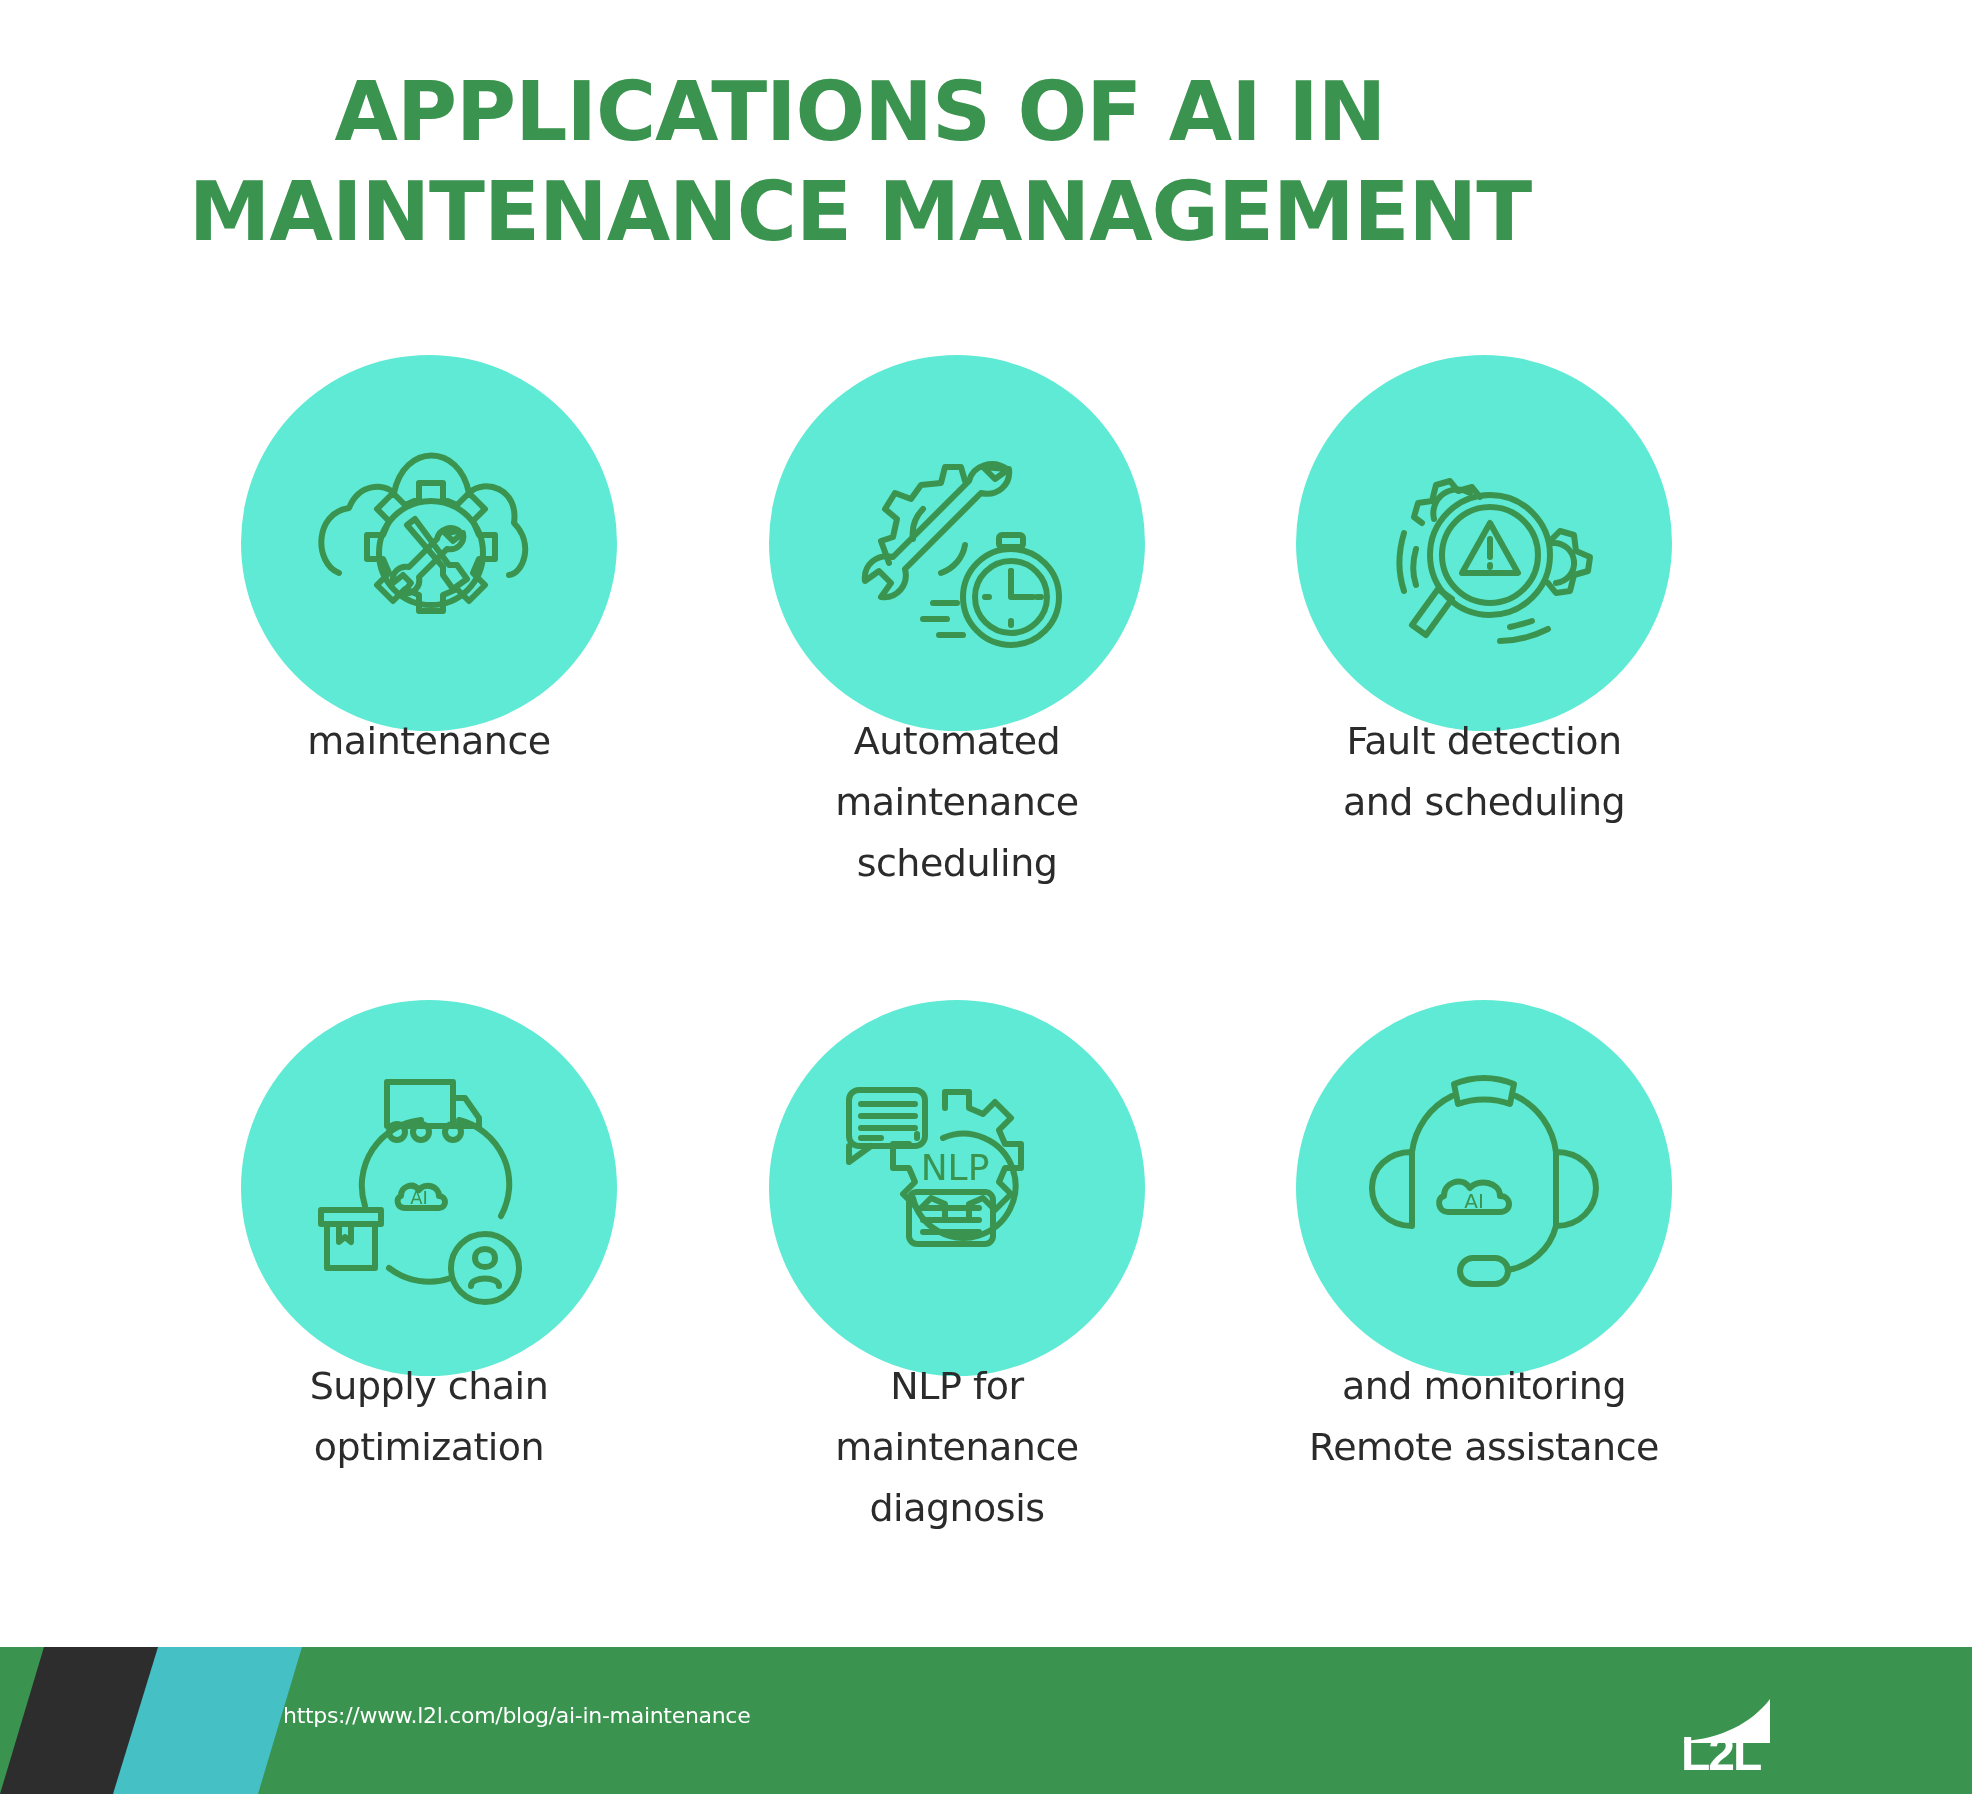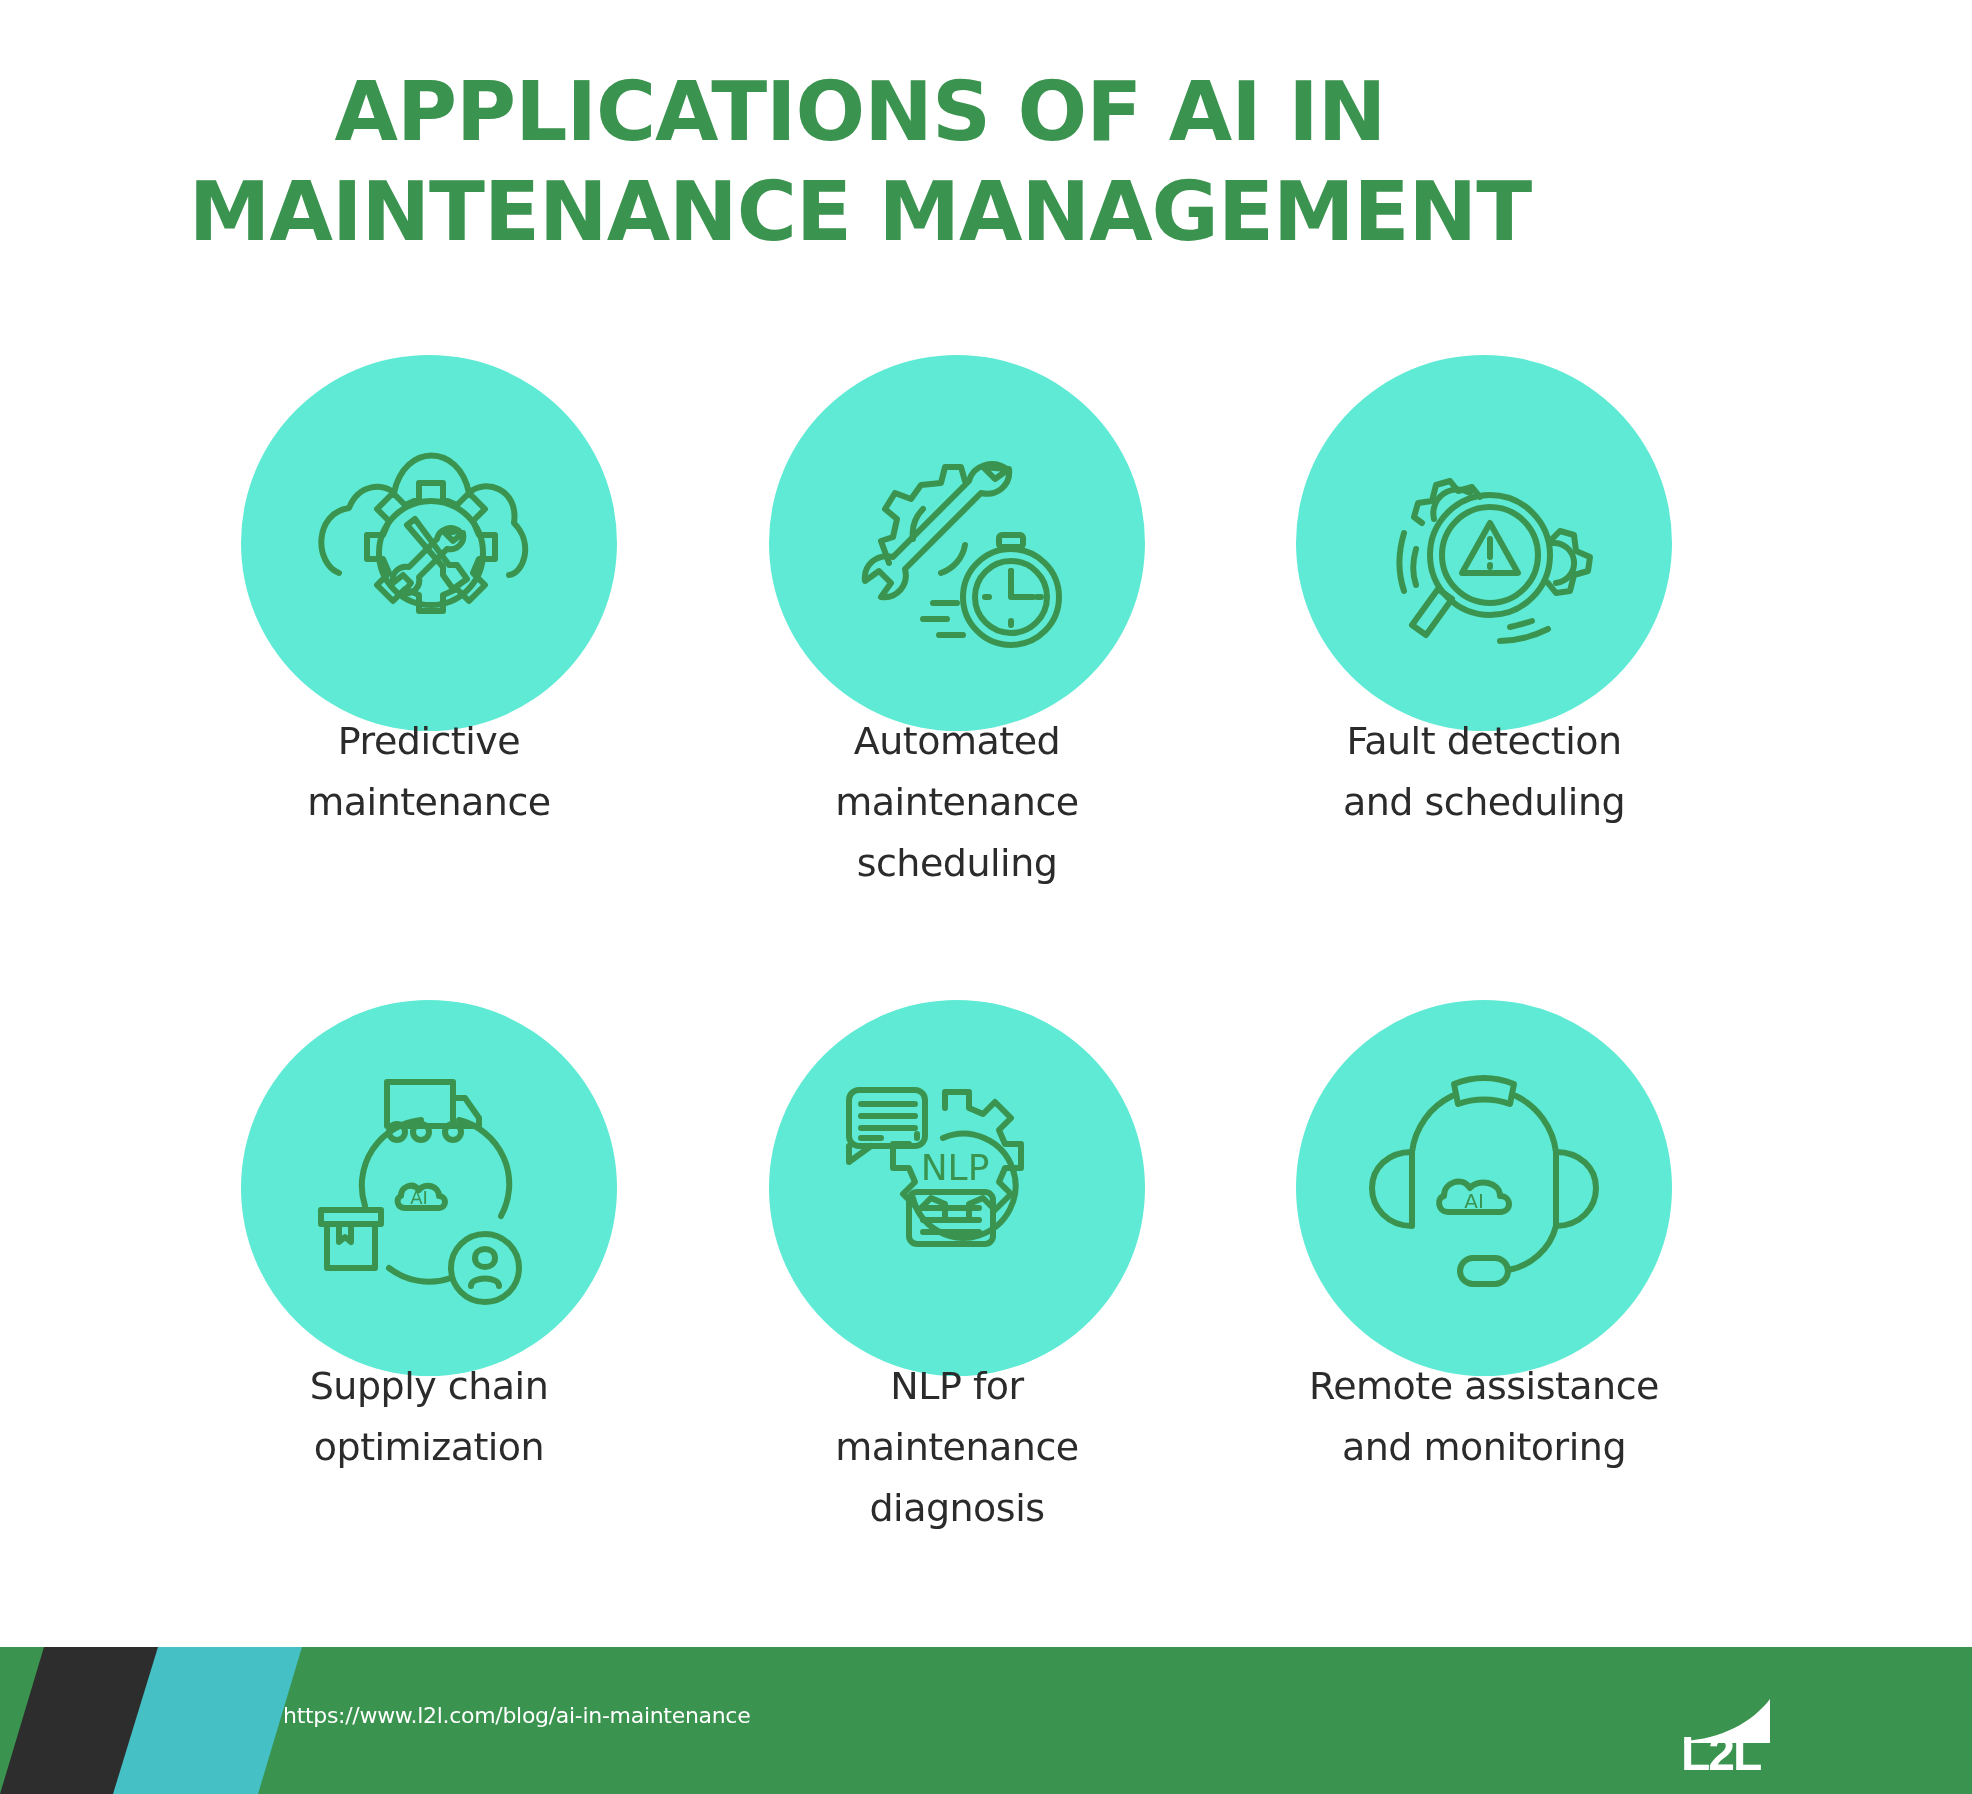--- a/index.html
+++ b/index.html
@@ -29,21 +29,20 @@
   <div class="circle">
     <svg viewBox="0 0 240 240" fill="none" stroke="#3a944f" stroke-width="6" stroke-linejoin="round" stroke-linecap="round">
       <path d="M30 150 C5 140 5 90 40 85 C50 60 75 60 85 70 C95 20 150 20 160 70 C175 55 210 65 205 100 C225 120 215 150 200 152"></path>
       <path d="M110 60 h24 v16 l14 6 12-12 16 16-12 12 6 14 h16 v24 h-16 l-6 14 12 12-16 16-12-12-14 6 v16 h-24 v-16 l-14-6-12 12-16-16 12-12-6-14 h-16 v-24 h16 l6-14-12-12 16-16 12 12 14-6z"></path>
       <circle cx="122" cy="130" r="52"></circle>
       <path d="M98 102 l8-6 34 46 8 0 10 14 -14 10 -10-14 0-8z"></path>
       <path d="M150 108 c-8-6 -20-2 -22 8 l-28 28 c-10 -2 -18 6 -16 16 l10-8 8 8 -8 10 c10 2 18-6 16-16 l28-28 c10 2 18-6 16-16 l-10 8 -8-8z"></path>
     </svg>
   </div>
   <div class="label">
-    <div>Predictive</div>
     <div>maintenance</div>
   </div>
 </div>
 
 <div class="card" style="left:769px; top:355px;">
   <div class="circle">
     <svg viewBox="0 0 240 240" fill="none" stroke="#3a944f" stroke-width="6" stroke-linejoin="round" stroke-linecap="round">
       <path d="M52 140 l-8-22 12-4 4-18 -12-10 10-16 16 6 10-14 20-2 4-16 16 0 4 14"></path>
       <path d="M170 46 c-14-10 -34-4 -38 12 l-76 76 c-16-4 -30 8 -28 24 l14-10 12 12 -10 14 c16 2 28-12 24-28 l76-76 c16 4 30-8 28-24 l-14 10 -12-12z"></path>
       <path d="M86 86 a36 36 0 0 0 -10 30"></path>
@@ -136,22 +135,22 @@
       <path d="M90 16 c20-8 40-8 60 0 l-4 20 c-16-6 -36-6 -52 0z"></path>
       <path d="M48 84 v74 c-24 0 -40-18 -40-38 s16-36 40-36z"></path>
       <path d="M192 84 v74 c24 0 40-18 40-38 s-16-36 -40-36z"></path>
       <path d="M192 158 c-6 24 -26 40 -48 44"></path>
       <rect x="96" y="190" width="48" height="26" rx="13"></rect>
       <path d="M84 144 c-10 0-12-14 -4-16 c0-14 18-20 26-8 c8-10 30-6 30 8 c12 0 12 16 0 16z"></path>
       <text x="110" y="140" text-anchor="middle" font-family="DejaVu Sans, sans-serif" font-size="20" fill="#3a944f" stroke="none">AI</text>
     </svg>
   </div>
   <div class="label">
+    <div>and monitoring</div>
     <div>Remote assistance</div>
-    <div>and monitoring</div>
   </div>
 </div>
 
 <div class="footer">
   <div class="stripe-dark"></div>
   <div class="stripe-teal"></div>
   <div class="url">https://www.l2l.com/blog/ai-in-maintenance</div>
   <svg class="logo" viewBox="0 0 90 90">
     <path d="M4 44 C40 42 72 26 90 2 V46 H4z" fill="#ffffff"></path>
   </svg>

